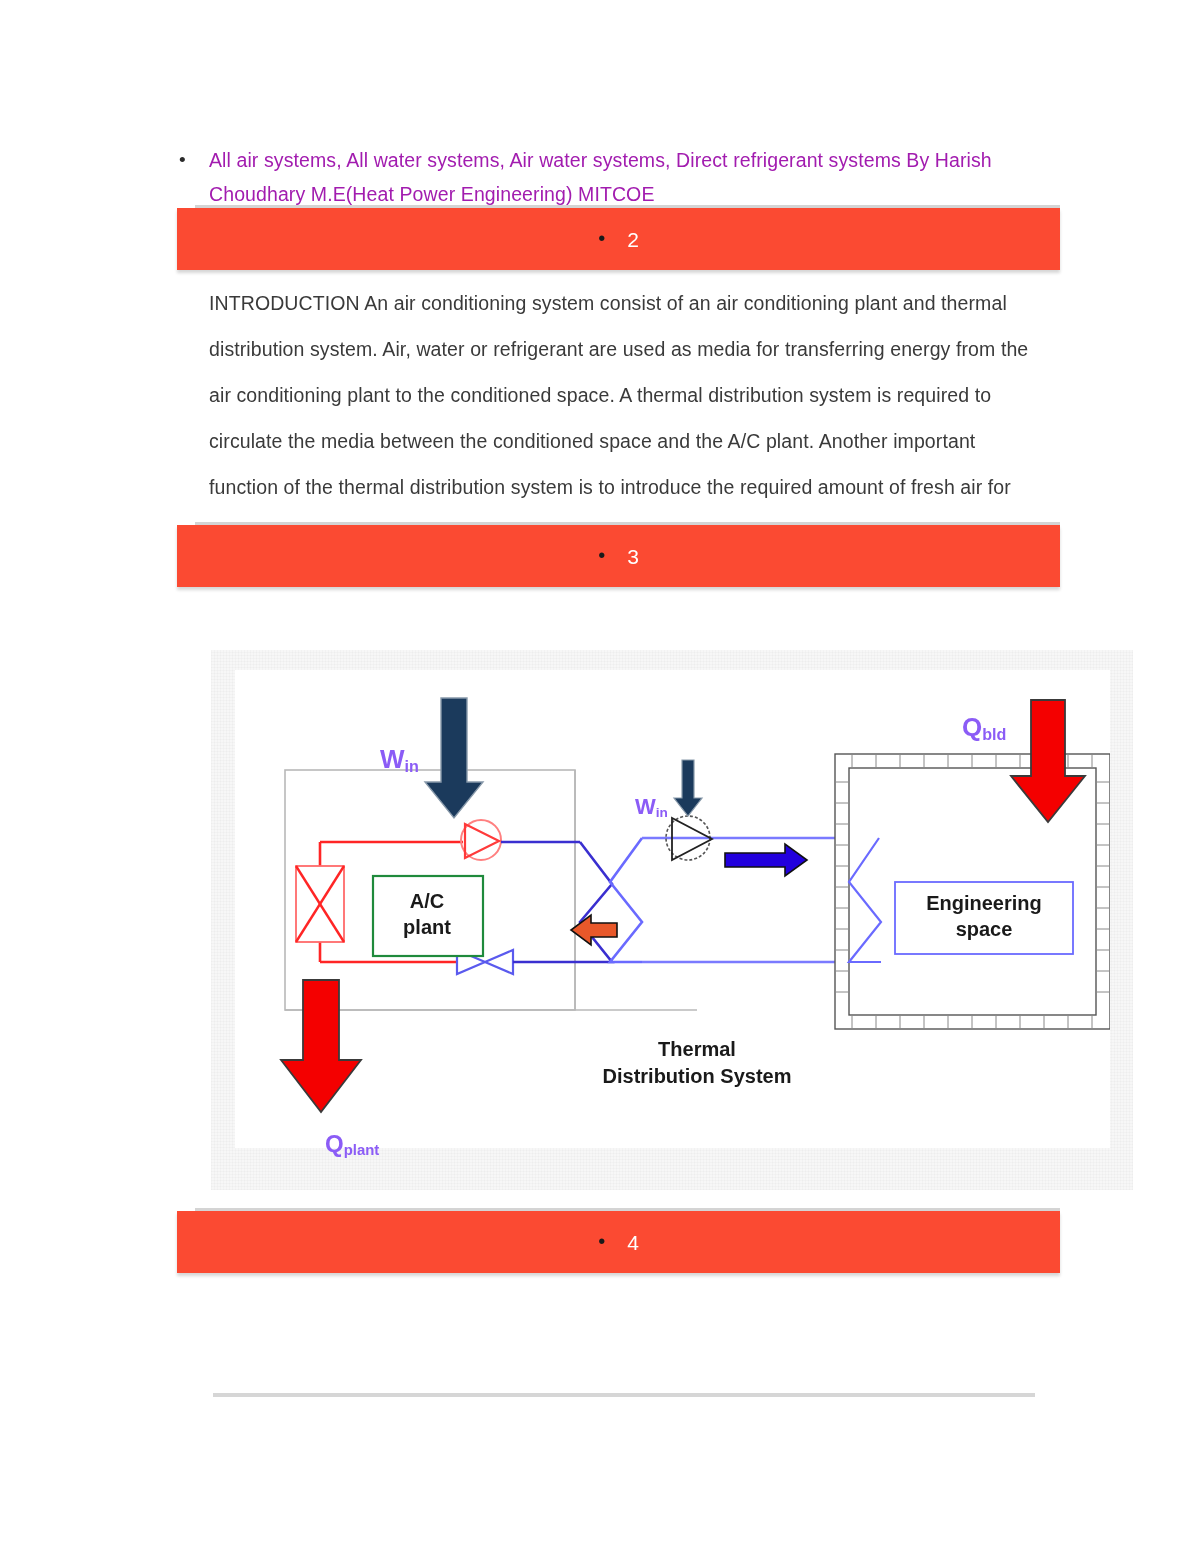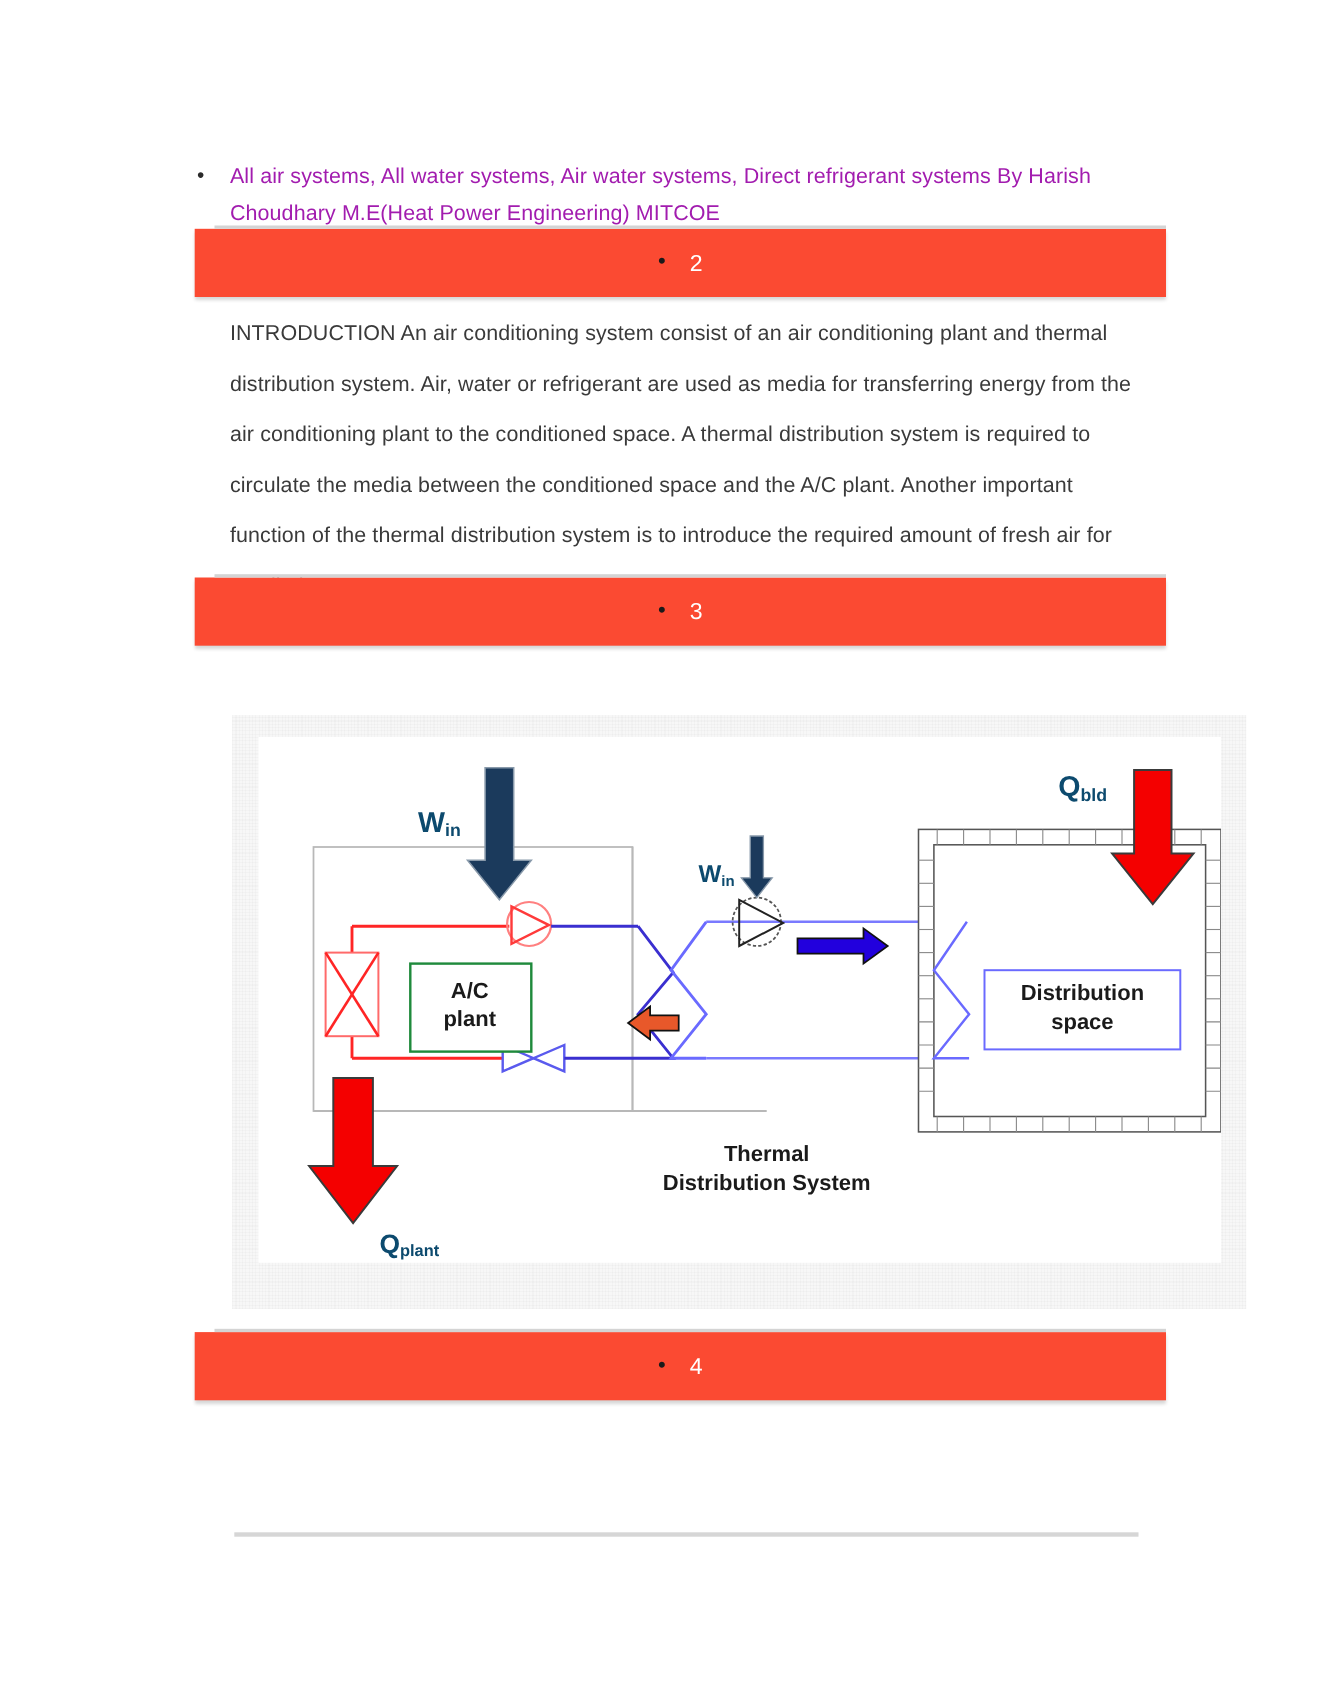--- a/index.html
+++ b/index.html
@@ -143,28 +143,28 @@
     height: 478px;
     display: block;
   }
 
   .fig-label {
     position: absolute;
     font-family: "Liberation Sans", sans-serif;
     font-weight: bold;
     white-space: nowrap;
   }
-  .lbl-red { color: #0c4a6e; }
+  .lbl-red { color: #8b5cf6; margin-top: 12px; }
   .lbl-black { color: #1a1a1a; }
   .lbl-sub { font-size: 0.62em; vertical-align: baseline; position: relative; top: 0.22em; }
 
   #lbl-win-left  { left: 145px;  top: 62px;  font-size: 26px; }
   #lbl-win-mid   { left: 400px;  top: 112px; font-size: 22px; }
   #lbl-qbld      { left: 727px;  top: 30px;  font-size: 26px; }
-  #lbl-qplant    { left: 110px;   top: 448px; font-size: 24px; }
+  #lbl-qplant    { left: 90px;   top: 448px; font-size: 24px; }
   #lbl-ac-plant  { left: 144px;  top: 218px; font-size: 20px; text-align: center; width: 96px; line-height: 26px; }
   #lbl-cond-space{ left: 666px;  top: 220px; font-size: 20px; text-align: center; width: 166px; line-height: 26px; }
   #lbl-tds       { left: 349px;  top: 330px; font-size: 20px; text-align: center; width: 226px; line-height: 27px; margin-top: 36px; }
 </style>
 </head>
 <body>
 
 <div class="page">
 
   <div class="bullet-block">
@@ -334,21 +334,21 @@
       <div class="fig-label lbl-red" id="lbl-win-left"><span>W</span><span class="lbl-sub">in</span></div>
 
       <div class="fig-label lbl-red" id="lbl-win-mid"><span>W</span><span class="lbl-sub">in</span></div>
 
       <div class="fig-label lbl-red" id="lbl-qbld"><span>Q</span><span class="lbl-sub">bld</span></div>
 
       <div class="fig-label lbl-red" id="lbl-qplant"><span>Q</span><span class="lbl-sub">plant</span></div>
 
       <div class="fig-label lbl-black" id="lbl-ac-plant"><span>A/C</span><br><span>plant</span></div>
 
-      <div class="fig-label lbl-black" id="lbl-cond-space"><span>Distribution</span><br><span>space</span></div>
+      <div class="fig-label lbl-black" id="lbl-cond-space"><span>Engineering</span><br><span>space</span></div>
 
       <div class="fig-label lbl-black" id="lbl-tds"><span>Thermal</span><br><span>Distribution System</span></div>
 
     </div>
   </div>
 
   <div class="banner" id="banner-4">
     <div class="banner-topline"></div>
     <div class="banner-inner">
       <span class="banner-dot">•</span>

